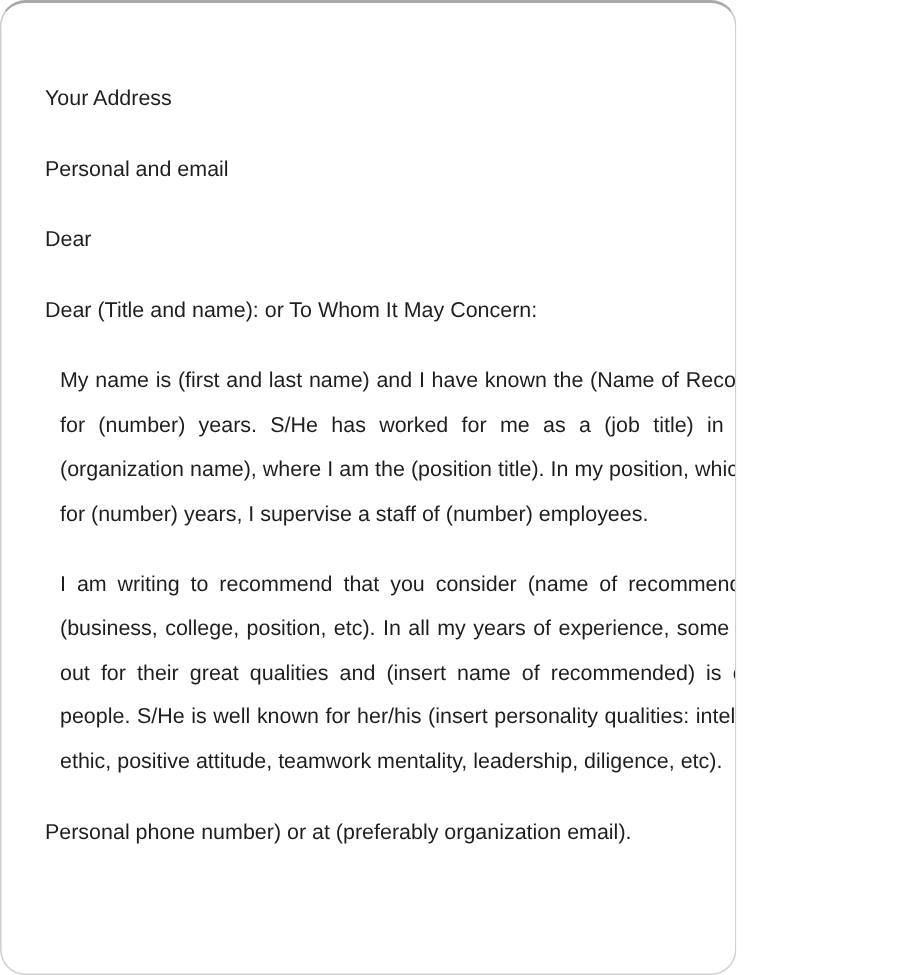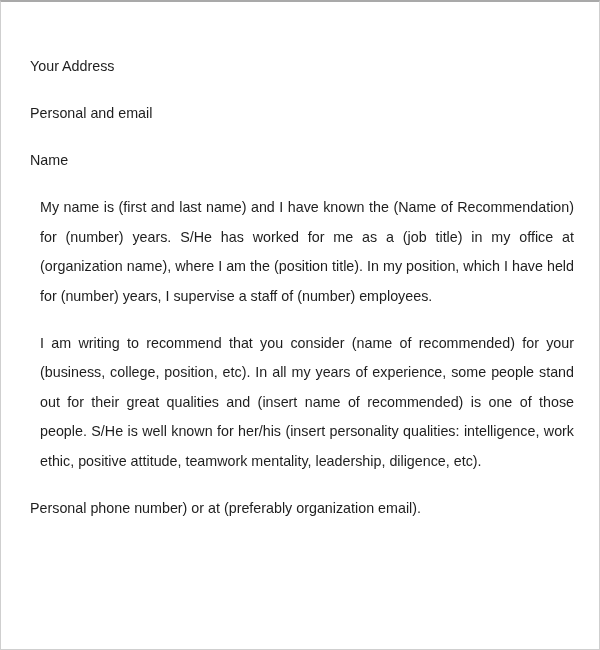--- a/index.html
+++ b/index.html
@@ -3,29 +3,30 @@
 <meta charset="utf-8">
 <style>
   html, body {
     margin: 0;
     padding: 0;
     background: #ffffff;
   }
 
   .page {
     position: relative;
-    width: 600px;
+    width: 491px;
     height: 650px;
     box-sizing: border-box;
     background: #ffffff;
     border-top: 2px solid #a9a9a9;
     border-left: 1px solid #cfcfcf;
     border-right: 1px solid #cfcfcf;
     border-bottom: 1px solid #cfcfcf;
     overflow: hidden;
+    border-radius: 17px;
   }
 
   .letter-body {
     position: absolute;
     left: 29px;
     top: 50px;
     width: 544px;
     font-family: "Liberation Sans", sans-serif;
     font-size: 14.3px;
     line-height: 29.5px;
@@ -49,18 +50,19 @@
     margin-bottom: 16px;
   }
 </style>
 </head>
 <body>
 
 <div class="page">
   <div class="letter-body">
       <p class="block">Your Address</p>
       <p class="block">Personal and email</p>
-      <p class="block">Name</p>
+      <p class="block">Dear</p>
+      <p class="block">Dear (Title and name): or To Whom It May Concern:</p>
       <p class="block justified">My name is (first and last name) and I have known the (Name of Recommendation) for (number) years. S/He has worked for me as a (job title) in my office at (organization name), where I am the (position title). In my position, which I have held for (number) years, I supervise a staff of (number) employees.</p>
       <p class="block justified">I am writing to recommend that you consider (name of recommended) for your (business, college, position, etc). In all my years of experience, some people stand out for their great qualities and (insert name of recommended) is one of those people. S/He is well known for her/his (insert personality qualities: intelligence, work ethic, positive attitude, teamwork mentality, leadership, diligence, etc).</p>
       <p class="block">Personal phone number) or at (preferably organization email).</p>
     </div>
 </div>
 
 </body></html>

